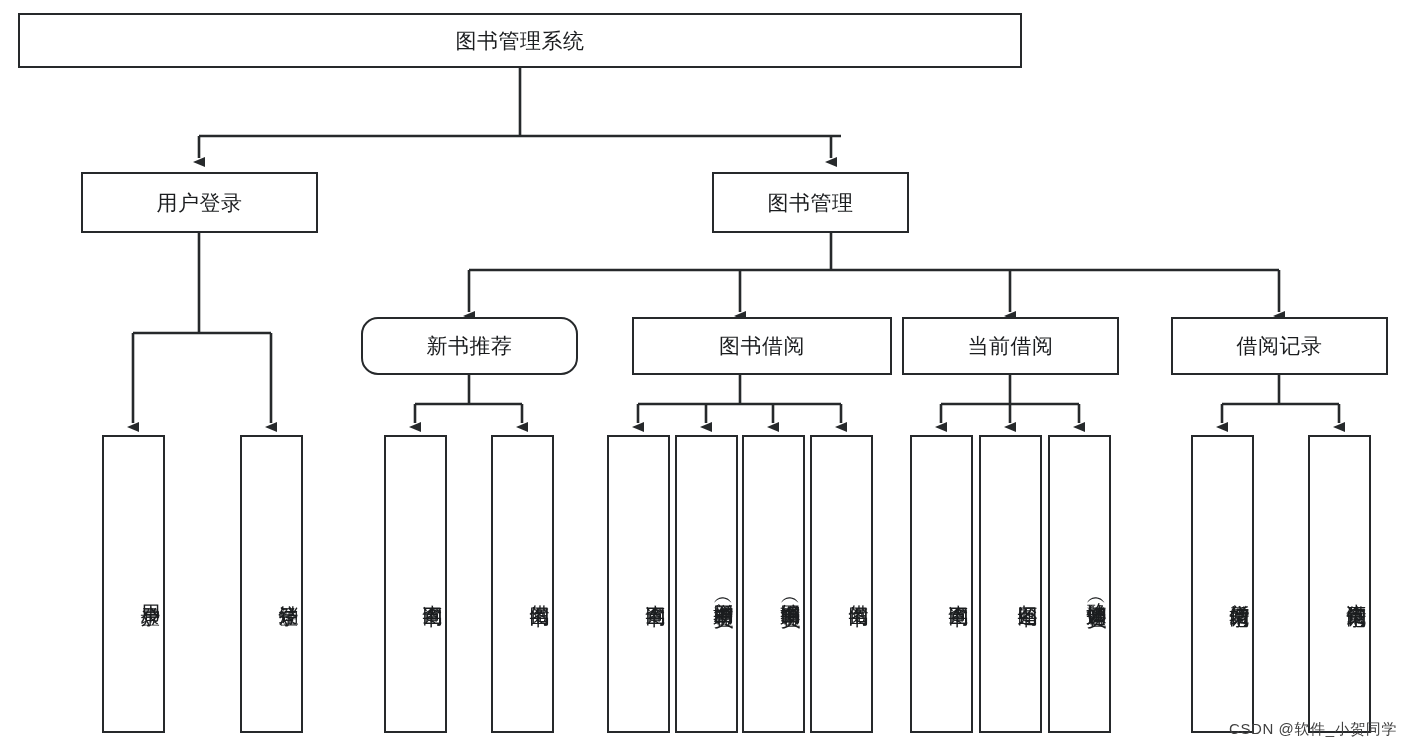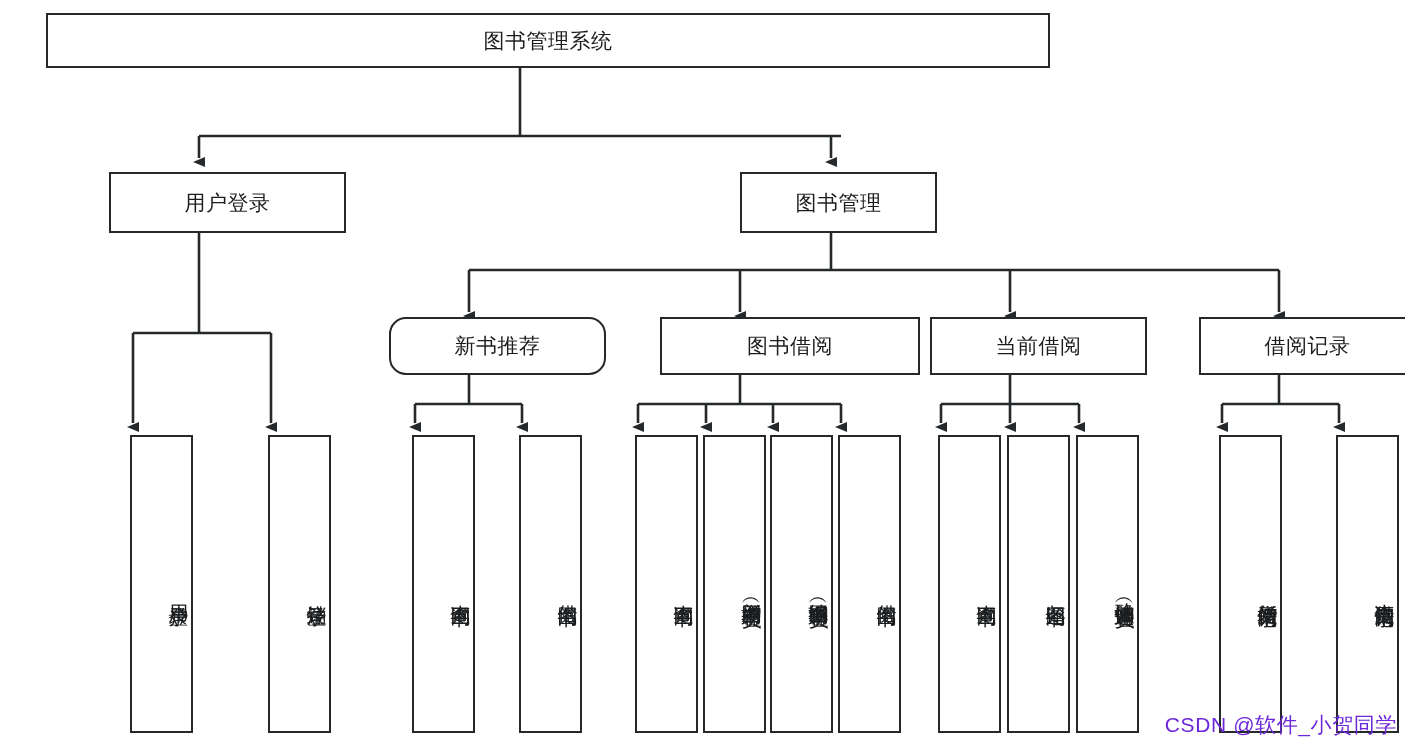--- a/index.html
+++ b/index.html
@@ -27,21 +27,20 @@
   .node {
     position: absolute;
     box-sizing: border-box;
     border: 2px solid #26292b;
     background: #ffffff;
     display: flex;
     align-items: center;
     justify-content: center;
     color: #1b1d1f;
     z-index: 2;
-    margin-left: 28px;
   }
   .node.horiz {
     font-size: 21px;
     letter-spacing: 0.5px;
   }
   .node.vert {
     writing-mode: vertical-rl;
     text-orientation: upright;
     font-size: 20px;
     line-height: 1.28;
@@ -52,22 +51,22 @@
   }
   .node.vert span {
     writing-mode: vertical-rl;
     text-orientation: upright;
     white-space: nowrap;
   }
   .watermark {
     position: absolute;
     right: 8px;
     bottom: 8px;
-    font-size: 21px;
-    color: #6d28d9;
+    font-size: 15px;
+    color: #404040;
     letter-spacing: 0.6px;
     z-index: 3;
     user-select: none;
   }
 </style>
 </head>
 <body>
 
 <div id="canvas">
 

